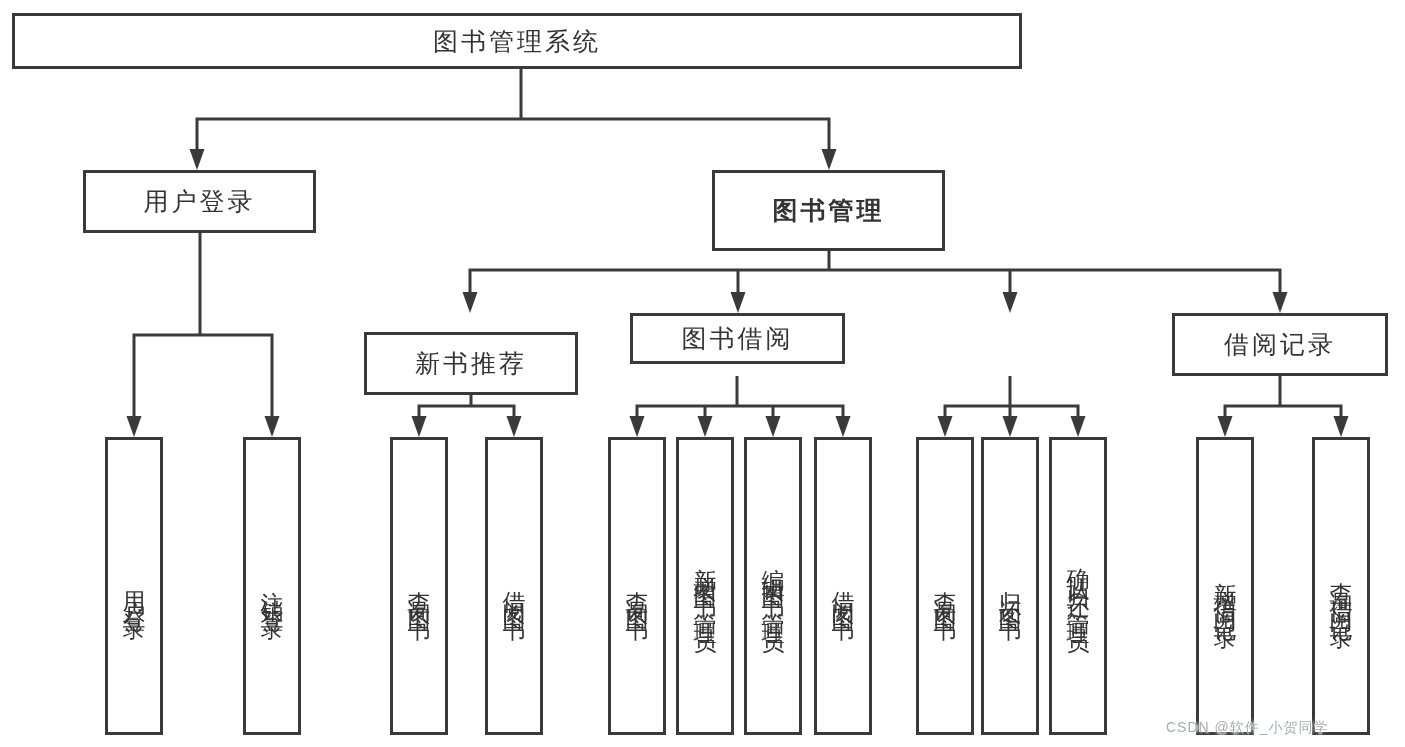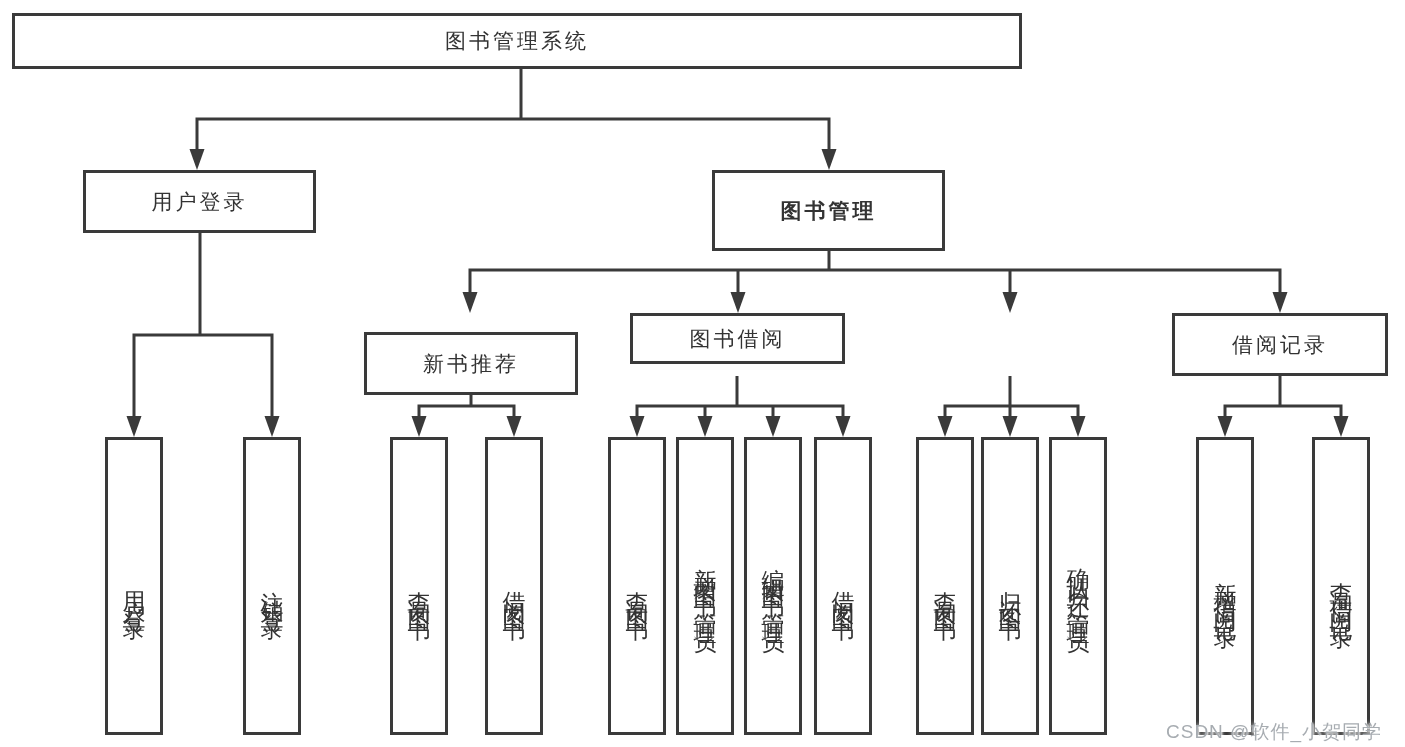--- a/index.html
+++ b/index.html
@@ -19,21 +19,21 @@
   #connector-svg{position:absolute;left:0;top:0;z-index:1;}
   .box{
     position:absolute;
     box-sizing:border-box;
     border:3px solid var(--line);
     background:#fff;
     display:flex;align-items:center;justify-content:center;
     color:var(--text);
     z-index:2;
   }
-  .h-label{font-size:21px;letter-spacing:3px;white-space:nowrap;}
+  .h-label{font-size:25px;letter-spacing:3px;white-space:nowrap;}
   .leaf .v-label{
     writing-mode:vertical-rl;
     text-orientation:mixed;
     font-size:23px;
     letter-spacing:9px;
     line-height:1;
     margin-bottom:-9px;
     white-space:nowrap;
   }
   
@@ -54,21 +54,21 @@
   #leaf-bb-edit    {left:744px;}
   #leaf-bb-borrow  {left:814px;}
   #leaf-cb-query   {left:916px;}
   #leaf-cb-return  {left:981px;}
   #leaf-cb-confirm {left:1049px;}
   #leaf-br-add     {left:1196px;}
   #leaf-br-query   {left:1312px;}
   #watermark{
     position:absolute;
     left:1166px;top:719px;
-    font-size:19px;
+    font-size:14px;
     letter-spacing:1px;
     color:var(--wm);
     z-index:5;
     white-space:nowrap;
     text-shadow:0 0 4px #fff,1px 1px 2px #fff;
   }
 </style>
 </head>
 <body>
 

